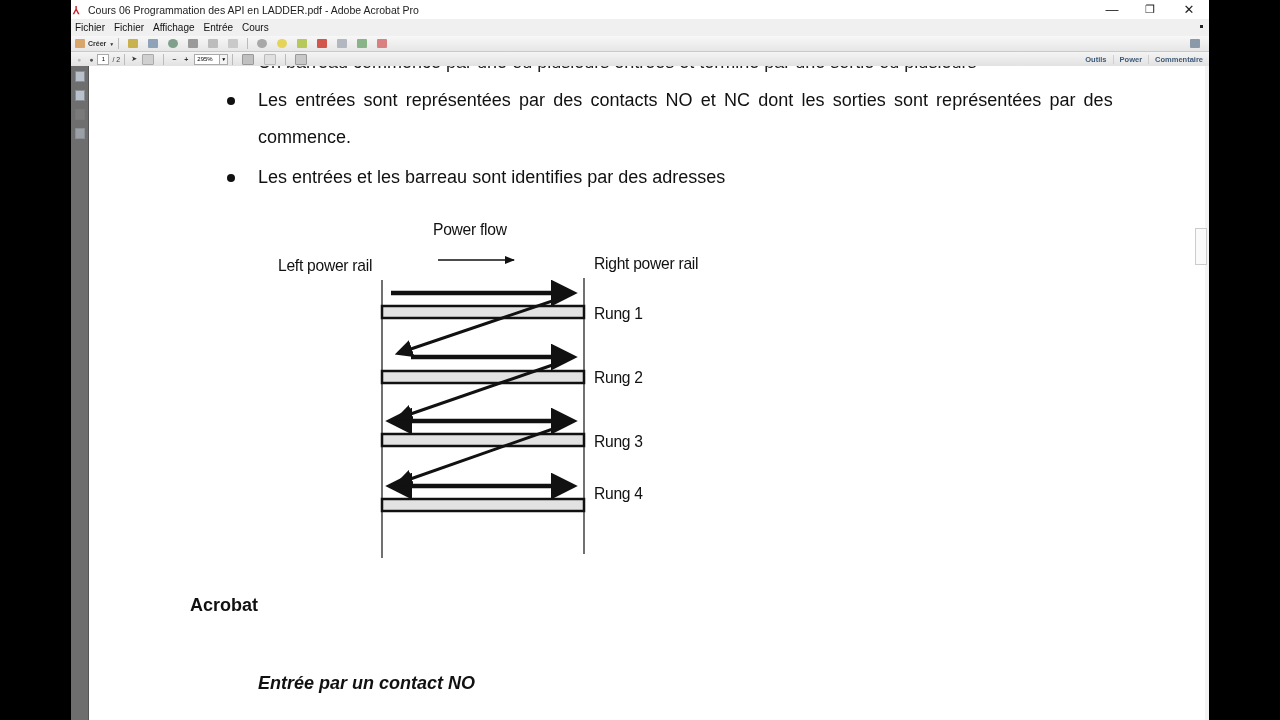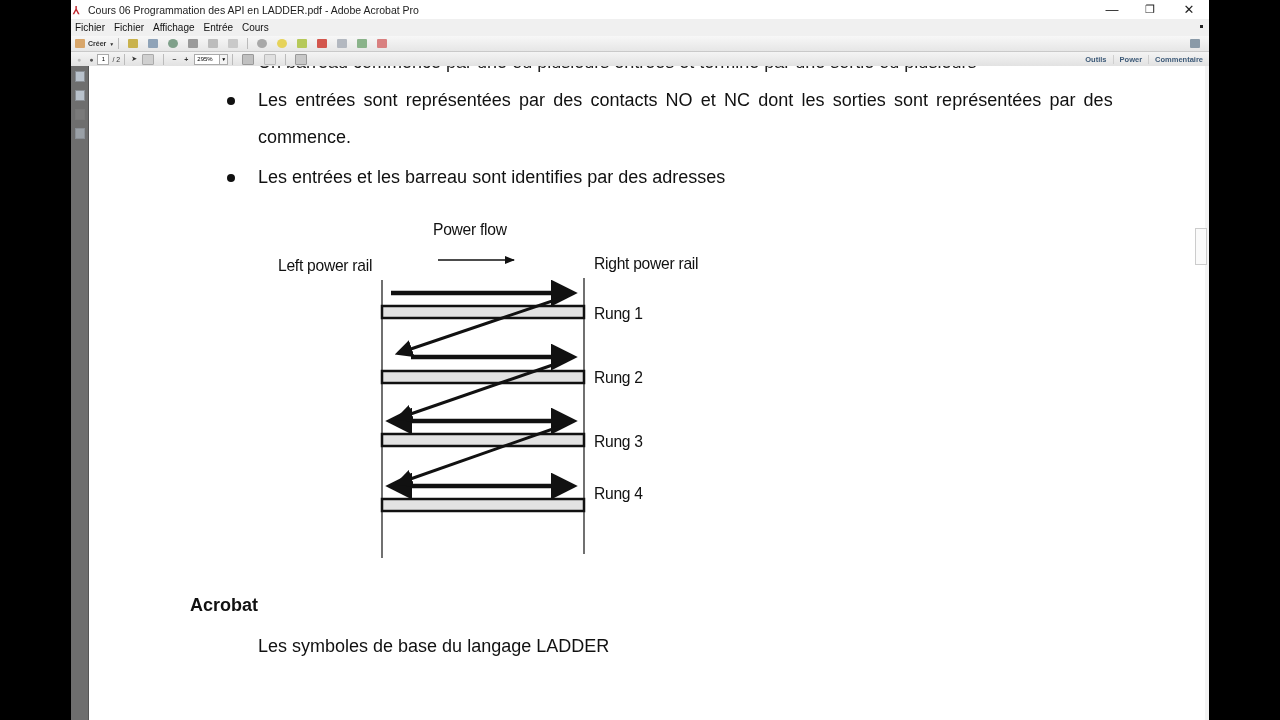--- a/index.html
+++ b/index.html
@@ -159,19 +159,19 @@
         <line x1="310" y1="355" x2="303" y2="355" stroke="#111" stroke-width="4.5" marker-end="url(#ah)"></line>
         <line x1="310" y1="420" x2="482" y2="420" stroke="#111" stroke-width="4.5" marker-end="url(#ah)"></line>
         <line x1="310" y1="420" x2="303" y2="420" stroke="#111" stroke-width="4.5" marker-end="url(#ah)"></line>
 
         <line x1="478" y1="230" x2="310" y2="287" stroke="#111" stroke-width="3" marker-end="url(#ah)"></line>
         <line x1="478" y1="294" x2="310" y2="352" stroke="#111" stroke-width="3" marker-end="url(#ah)"></line>
         <line x1="478" y1="358" x2="310" y2="417" stroke="#111" stroke-width="3" marker-end="url(#ah)"></line>
       </svg>
 
       <div class="txt" style="left:101px;top:529px;font-weight:bold">Acrobat</div>
-      <div class="txt" style="left:169px;top:570px">Les symboles de base du langage LADDER</div>
+      <div class="txt" style="left:169px;top:607px;font-weight:bold;font-style:italic">Entrée par un contact NO</div>
     </div>
   </div>
 
   <div class="scrollbar-v"></div>
   <div class="splitter"></div>
 </div>
 
 </body></html>

